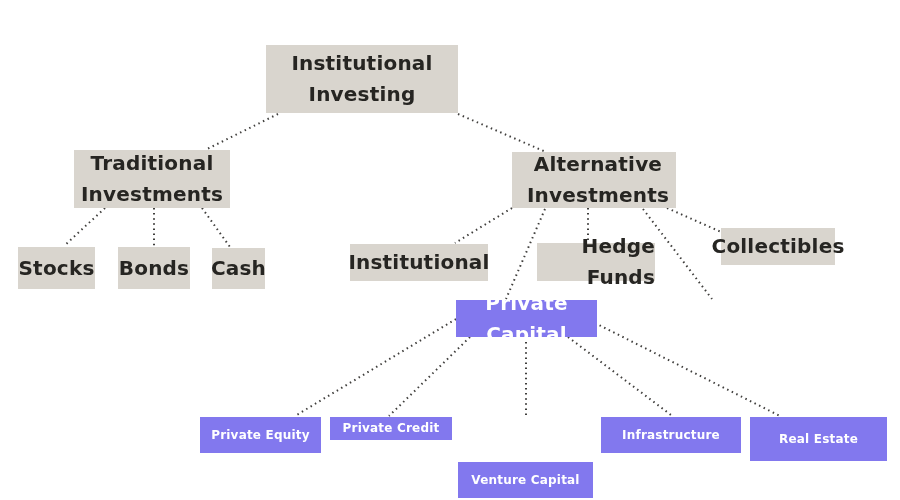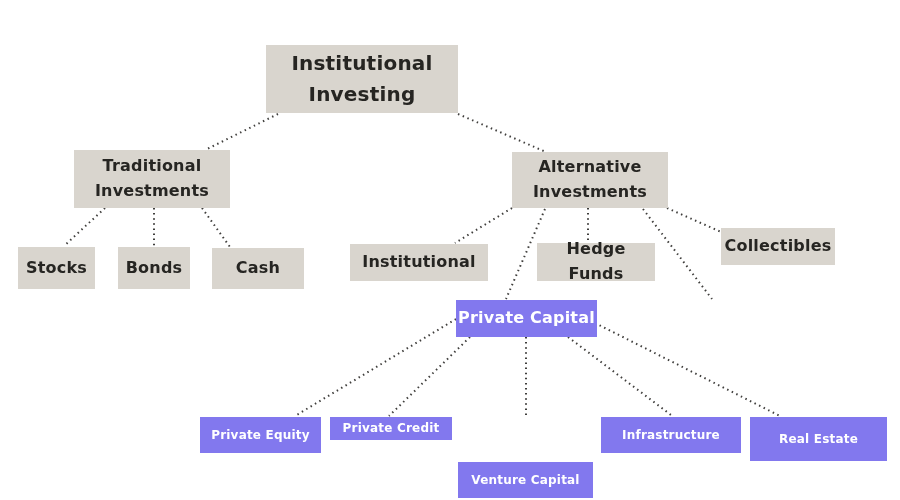--- a/index.html
+++ b/index.html
@@ -16,40 +16,40 @@
     stroke-width:2;
     stroke-dasharray:1.5 3.6;
   }
   .node{
     position:absolute;
     display:flex;align-items:center;justify-content:center;
     text-align:center;
     background:#d9d5ce;
     color:#262522;
     font-weight:bold;
-    font-size:16px;
+    font-size:20px;
     line-height:1.55;
     white-space:pre-line;
     letter-spacing:0.2px;
   }
   .node.highlight{
     background:#8278ee;
     color:#ffffff;
   }
   .node.small{font-size:12px;}
 
   
   #n-root{left:266px;top:45px;width:192px;height:68px;font-size:20px;}
   #n-traditional{left:74px;top:150px;width:156px;height:58px;}
-  #n-alternative{left:512px;top:152px;width:156px;height:56px;}
+  #n-alternative{left:512px;top:152px;width:156px;height:56px;padding-left:8px;}
   #n-stocks{left:18px;top:247px;width:77px;height:42px;}
   #n-bonds{left:118px;top:247px;width:72px;height:42px;}
-  #n-cash{left:212px;top:248px;width:92px;height:41px;}
+  #n-cash{left:212px;top:248px;width:53px;height:41px;}
   #n-crypto{left:350px;top:244px;width:138px;height:37px;}
-  #n-hedge{left:537px;top:243px;width:118px;height:38px;}
+  #n-hedge{left:537px;top:243px;width:118px;height:38px;text-align:right;}
   #n-collectibles{left:715px;top:228px;width:114px;height:37px;margin-left:6px;}
   #n-private-capital{left:456px;top:300px;width:141px;height:37px;}
   #n-derivatives{left:632px;top:300px;width:140px;height:36px;}
   #n-private-equity{left:200px;top:417px;width:121px;height:36px;}
   #n-private-credit{left:330px;top:417px;width:122px;height:23px;}
   #n-venture-capital{left:458px;top:417px;width:135px;height:36px;margin-top:45px;}
   #n-infrastructure{left:601px;top:417px;width:140px;height:36px;}
   #n-real-estate{left:750px;top:417px;width:137px;height:44px;}
 </style>
 </head>

